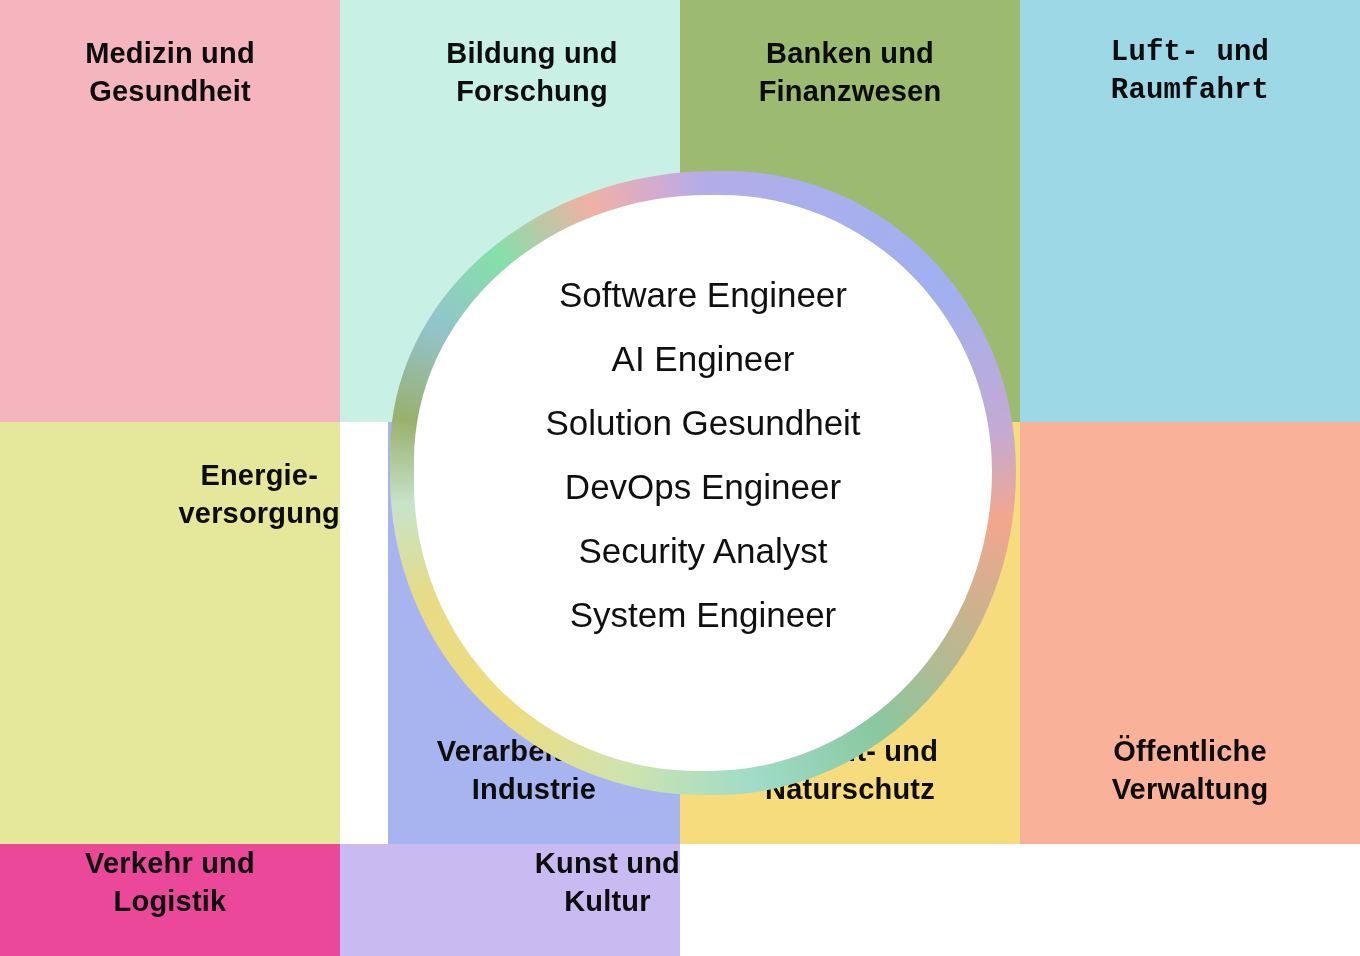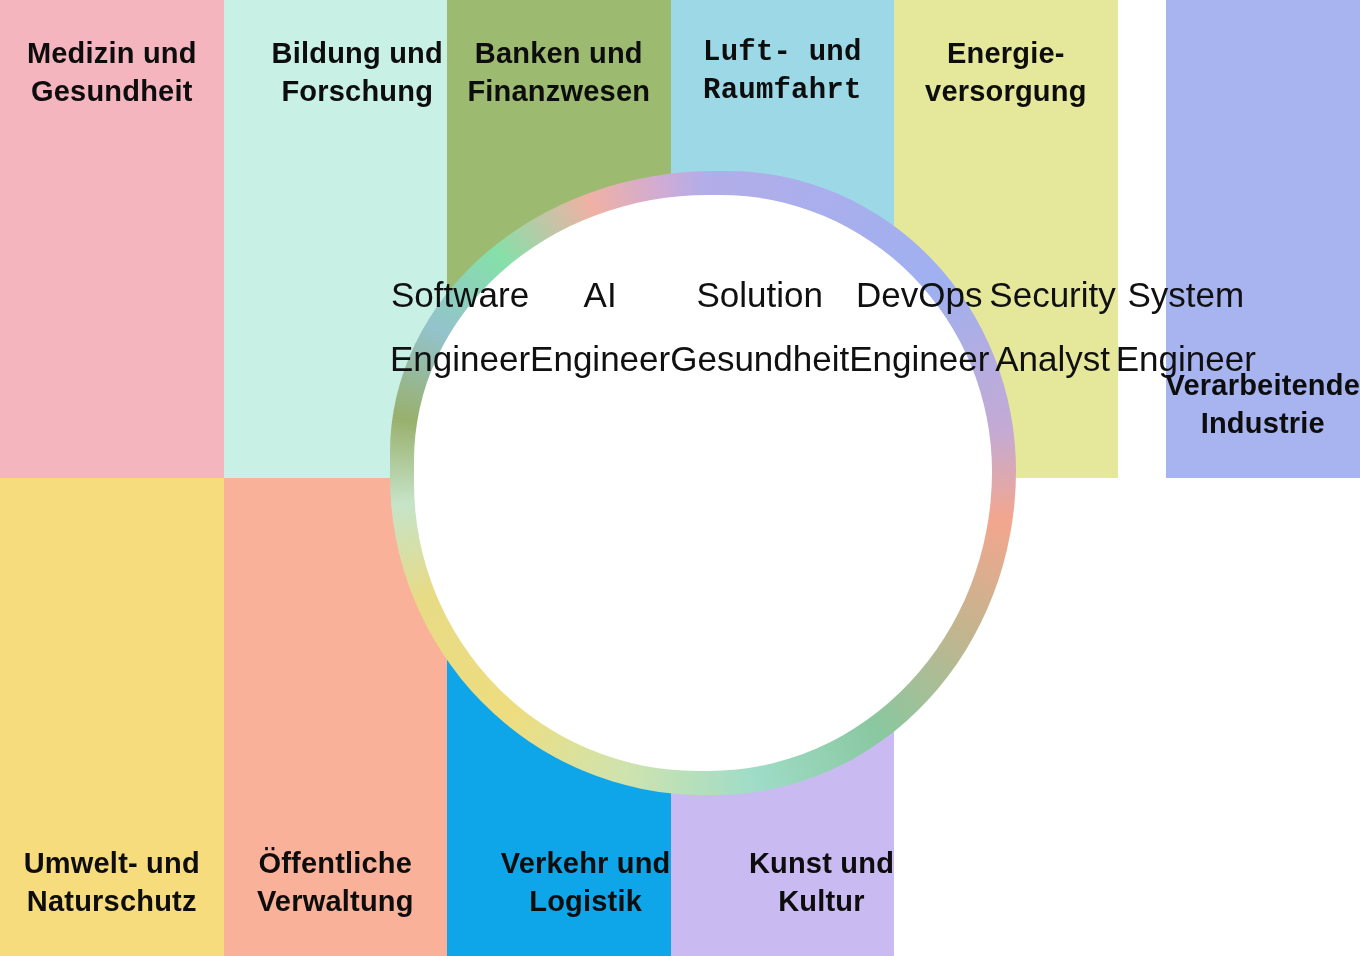--- a/index.html
+++ b/index.html
@@ -6,21 +6,21 @@
   .canvas{
     position:relative;
     width:1360px;height:956px;
     overflow:hidden;
     font-family:"Liberation Sans",sans-serif;
     color:#0d0d0d;
   }
   .grid{
     position:absolute;inset:0;
     display:grid;
-    grid-template-columns:repeat(6,1fr);
+    grid-template-columns:repeat(4,1fr);
     grid-template-rows:1fr 1fr;
   }
   .cell{
     position:relative;
     display:flex;
     justify-content:center;
     align-items:flex-start;
   }
   .cell.bottom{align-items:flex-end;}
   .sector-label{
@@ -43,21 +43,21 @@
     position:absolute;
     left:414px;top:195px;
     width:578px;height:576px;
     border-radius:52% 48% 50% 50% / 47% 49% 53% 51%;
     background:#ffffff;
   }
   .roles{
     position:absolute;
     left:390px;top:263px;
     width:626px;
-    display:flex;flex-direction:row;
+    display:flex;flex-direction:column;
     text-align:center;
   }
   .role{
     font-size:35px;
     line-height:64px;
     font-weight:400;
     color:#101010;
   }
 </style>
 </head>
@@ -75,37 +75,37 @@
 Forschung</div>
     </div>
     <div class="cell" style="background: rgb(156, 186, 112);">
       <div class="sector-label">Banken und
 Finanzwesen</div>
     </div>
     <div class="cell" style="background: rgb(157, 216, 231); font-family: Liberation Mono, monospace;">
       <div class="sector-label">Luft- und
 Raumfahrt</div>
     </div>
-    <div class="cell" style="background: rgb(229, 232, 155);">
+    <div class="cell" style="background: rgb(229, 232, 155); justify-content: flex-end;">
       <div class="sector-label">Energie-
 versorgung</div>
     </div>
     <div class="cell bottom" style="background: rgb(168, 180, 240); margin-left: 48px;">
       <div class="sector-label">Verarbeitende
 Industrie</div>
     </div>
     <div class="cell bottom" style="background: rgb(247, 220, 126);">
       <div class="sector-label">Umwelt- und
 Naturschutz</div>
     </div>
     <div class="cell bottom" style="background: rgb(250, 177, 154);">
       <div class="sector-label">Öffentliche
 Verwaltung</div>
     </div>
-    <div class="cell bottom" style="background: #0ea5e9; justify-content: flex-end;">
+    <div class="cell bottom" style="background: #ec4899;">
       <div class="sector-label">Verkehr und
 Logistik</div>
     </div>
     <div class="cell bottom" style="background: rgb(201, 187, 242); justify-content: flex-end;">
       <div class="sector-label">Kunst und
 Kultur</div>
     </div>
   </div>
 
   <div class="blob-ring" style="background: conic-gradient(rgb(179, 173, 233) 0deg, rgb(159, 176, 240) 50deg, rgb(196, 170, 212) 80deg, rgb(243, 166, 142) 97deg, rgb(194, 181, 142) 120deg, rgb(137, 200, 160) 145deg, rgb(159, 220, 200) 170deg, rgb(207, 227, 174) 195deg, rgb(238, 221, 127) 220deg, rgb(231, 219, 134) 248deg, rgb(198, 228, 200) 266deg, rgb(153, 176, 109) 282deg, rgb(147, 195, 204) 300deg, rgb(133, 224, 169) 318deg, rgb(240, 177, 164) 338deg, rgb(208, 171, 212) 352deg, rgb(179, 173, 233) 360deg);"></div>

